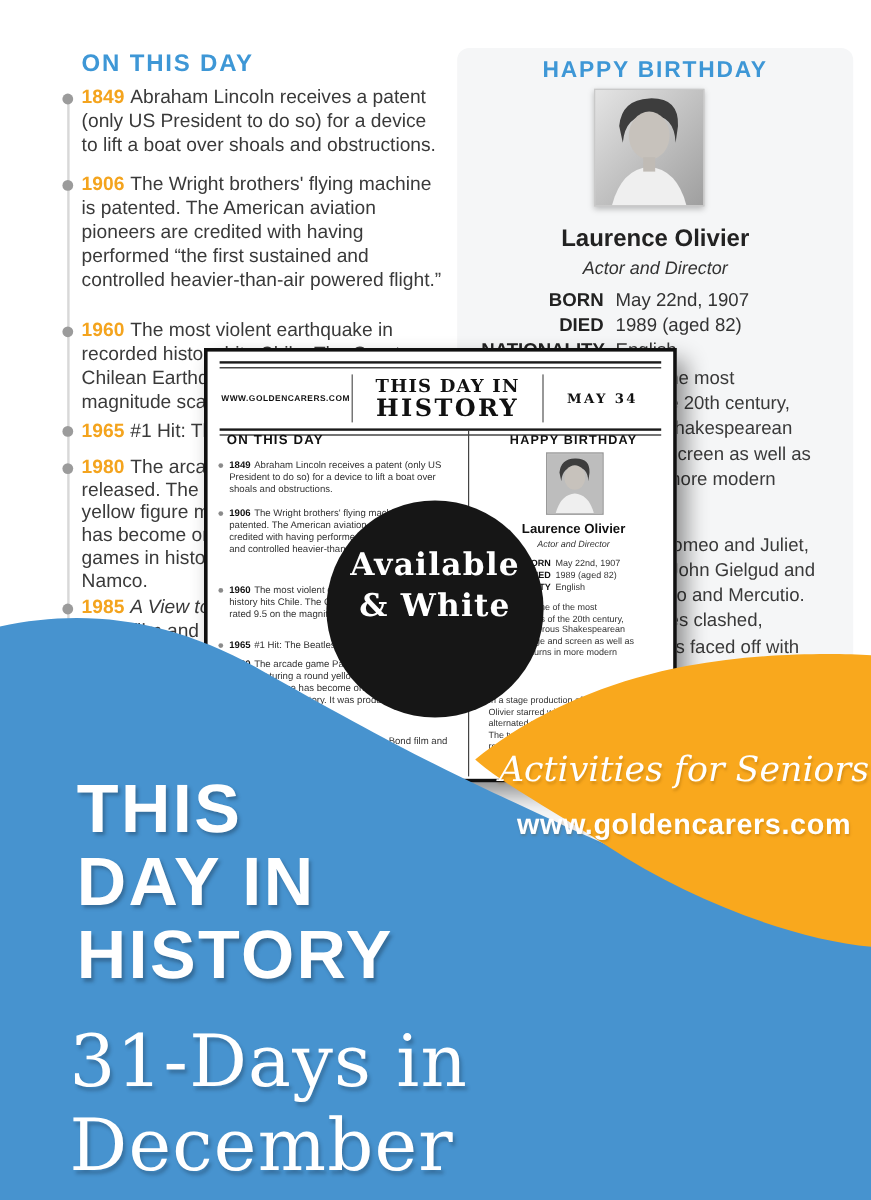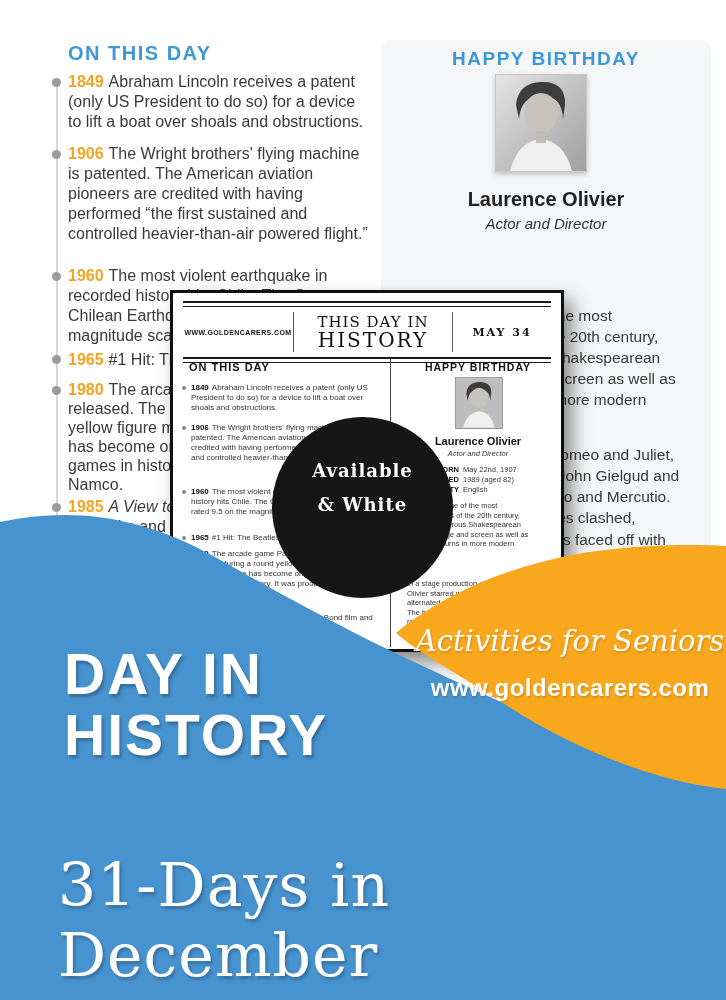--- a/index.html
+++ b/index.html
@@ -34,21 +34,21 @@
   .bio1{top:265px;} .bio2{top:404px;} .bio3{top:489px;}
 
   
   .preview{position:absolute;left:170px;top:290px;width:394px;height:362px;background:#ffffff;
            border:3px solid #101010;box-sizing:border-box;box-shadow:8px 10px 18px rgba(0,0,0,.45);}
   .drule{height:3px;margin:0 10px;border-top:2px solid #1a1a1a;border-bottom:1px solid #1a1a1a;}
   .drule.top{margin-top:8px;}
   .phead{display:grid;grid-template-columns:110px 1px 158px 1px 1fr;align-items:center;height:50px;margin:0 10px;}
   .vbar{width:1px;height:40px;background:#555;}
   .psite{font-size:7px;font-weight:bold;letter-spacing:.4px;color:#111;text-align:center;}
-  .ptitle{text-align:center;font-family:"DejaVu Serif",serif;font-weight:normal;color:#111;}
+  .ptitle{text-align:center;font-family:"DejaVu Serif",serif;font-weight:bold;color:#111;}
   .ptitle .l1{display:block;font-size:15px;letter-spacing:1px;line-height:16px;}
   .ptitle .l2{display:block;font-size:20px;letter-spacing:2px;line-height:20px;}
   .pdate{text-align:center;font-family:"DejaVu Serif",serif;font-weight:bold;font-size:11px;letter-spacing:2px;color:#111;}
   .pdivider{position:absolute;left:217px;top:66px;height:288px;width:1px;background:#444;}
   .p-otd{position:absolute;left:16px;top:68px;font-size:11px;font-weight:bold;letter-spacing:1px;color:#111;}
   .pe{position:absolute;left:18px;width:188px;font-size:8px;line-height:10px;color:#333;}
   .pe::before{content:'';position:absolute;left:-9px;top:3px;width:4px;height:4px;border-radius:50%;background:#8a8a8a;}
   .pe b{color:#111;padding-right:3px;}
   .p-hb{position:absolute;left:230px;top:68px;width:150px;text-align:center;font-size:10.5px;
         font-weight:bold;letter-spacing:1px;color:#111;}
@@ -59,21 +59,21 @@
   .pstats .lab{display:inline-block;width:56px;text-align:right;font-weight:bold;color:#111;}
   .pstats .val{margin-left:4px;}
   .pbio{position:absolute;left:234px;font-size:7.5px;line-height:9.5px;color:#333;}
   .pbio span{display:block;white-space:nowrap;}
   .pbio1{top:208px;} .pbio2{top:286px;}
 
   
   .badge{position:absolute;left:272px;top:417px;width:181px;height:181px;border-radius:50%;
          background:#161616;color:#fff;text-align:center;font-family:"DejaVu Serif",serif;
          font-weight:bold;box-sizing:border-box;padding-top:37px;}
-  .badge span{display:block;font-size:18px;line-height:34px;letter-spacing:1px;text-align:center;}
+  .badge span{display:block;font-size:26px;line-height:34px;letter-spacing:1px;text-align:center;}
 
   
   .blobs{position:absolute;left:0;top:0;width:726px;height:1000px;}
 
   
   .ft{position:absolute;left:64px;top:644px;color:#fff;font-weight:bold;font-size:57px;
       line-height:61px;letter-spacing:2px;text-shadow:2px 3px 3px rgba(20,40,60,.35);}
   .ft span{display:block;}
   .fsub{position:absolute;left:58px;top:850px;color:#fff;font-family:"DejaVu Serif",serif;
         font-size:60px;letter-spacing:1px;text-shadow:2px 3px 3px rgba(20,40,60,.3);}
@@ -100,20 +100,31 @@
         </defs>
         <rect width="90" height="96" fill="url(#bgctx)"></rect>
         <path d="M20,30 Q22,8 45,7 Q70,6 69,30 L67,44 Q66,20 45,21 Q25,21 23,44 Z" fill="#3d3d3d"></path>
         <ellipse cx="45" cy="38" rx="17" ry="20" fill="#c7c2bc"></ellipse>
         <path d="M14,96 Q22,66 45,64 Q68,66 76,96 Z" fill="#efefef"></path>
         <rect x="40" y="56" width="10" height="12" fill="#c0bbb5"></rect>
       </svg>
     </div>
     <div class="p-name">Laurence Olivier</div>
     <div class="p-sub">Actor and Director</div>
+    <div class="stats">
+      <div class="row">
+        <span class="lab">BORN</span><span class="val">May 22nd, 1907</span>
+      </div>
+      <div class="row">
+        <span class="lab">DIED</span><span class="val">1989 (aged 82)</span>
+      </div>
+      <div class="row">
+        <span class="lab">NATIONALITY</span><span class="val">English</span>
+      </div>
+    </div>
     <div class="bio bio1">
       <span>Olivier was one of the most</span>
       <span>famous actors of the 20th century,</span>
       <span>playing numerous Shakespearean</span>
       <span>roles on stage and screen as well as</span>
       <span>acclaimed turns in more modern</span>
       <span>works.</span>
     </div>
     <div class="bio bio2">
       <span>In a production of Romeo and Juliet,</span>
@@ -226,20 +237,21 @@
     <span>Available</span>
     <span>&amp; White</span>
   </div>
 
   <svg class="blobs" viewBox="0 0 726 1000">
     <path fill="#4793CF" d="M0,522 C70,507 140,515 215,557 C295,602 350,632 412,661 C485,695 575,739 660,758 C688,764 712,766 726,767 L726,1000 L0,1000 Z"></path>
     <path fill="#F9A81D" d="M396,633 C438,598 502,568 572,555 C632,544 692,544 726,546 L726,789 C662,783 576,751 506,705 C462,676 420,654 396,633 Z"></path>
   </svg>
 
   <div class="ft">
+    <span>THIS</span>
     <span>DAY IN</span>
     <span>HISTORY</span>
   </div>
   <div class="fsub">31-Days in December</div>
   <div class="fscript">Activities for Seniors</div>
   <div class="furl">www.goldencarers.com</div>
 
 </div>
 
 </body></html>

